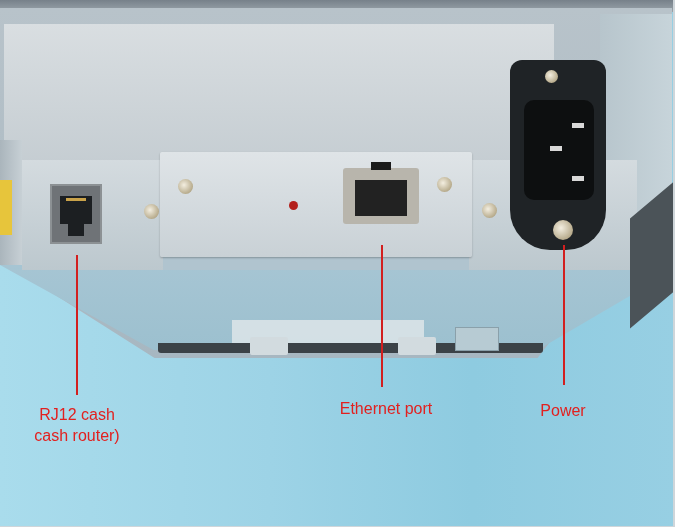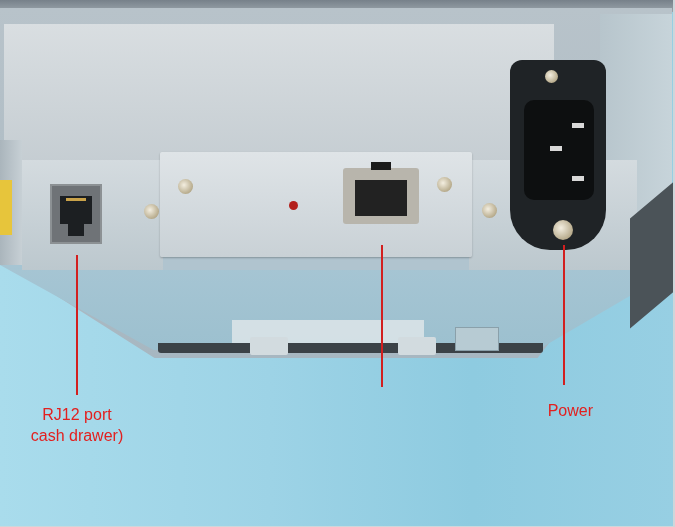--- a/index.html
+++ b/index.html
@@ -162,22 +162,23 @@
   <div class="clip" style="left:250px;"></div>
   <div class="clip" style="left:398px;"></div>
   <div class="slot"></div>
 </div>
 
 <div class="leader" style="left:76px;top:255px;height:140px;"></div>
 <div class="leader" style="left:381px;top:245px;height:142px;"></div>
 <div class="leader" style="left:563px;top:245px;height:140px;"></div>
 
 <div class="callout" style="left:22px;top:404px;width:110px;">
-  <span>RJ12 port</span>
-  <span>cash drawer)</span>
+  <span>RJ12 cash</span>
+  <span>cash router)</span>
 </div>
 <div class="callout" style="left:306px;top:398px;width:160px;">
+  <span>Ethernet port</span>
 </div>
-<div class="callout" style="left:533px;top:400px;width:60px;text-align:right;">
+<div class="callout" style="left:533px;top:400px;width:60px;">
   <span>Power</span>
 </div>
 
 <div class="frame"></div>
 
 </body></html>

